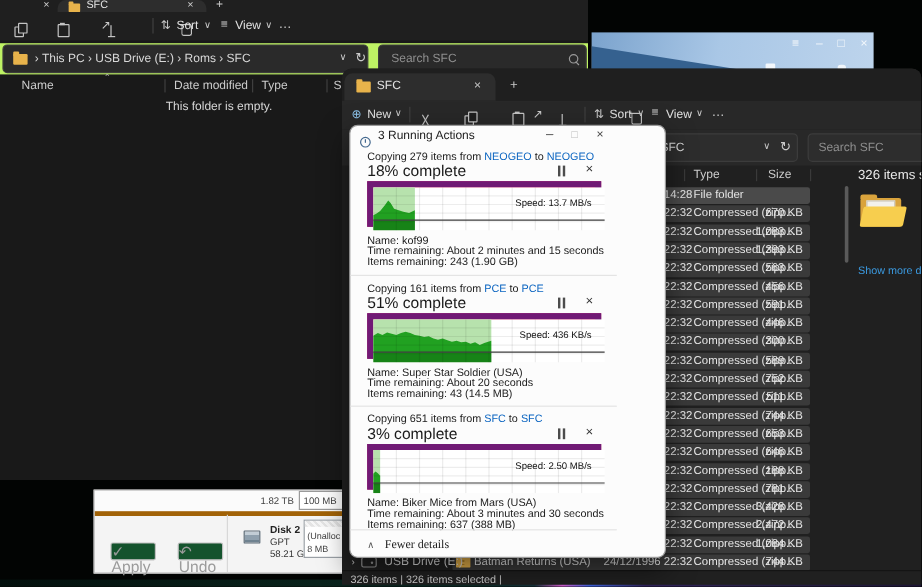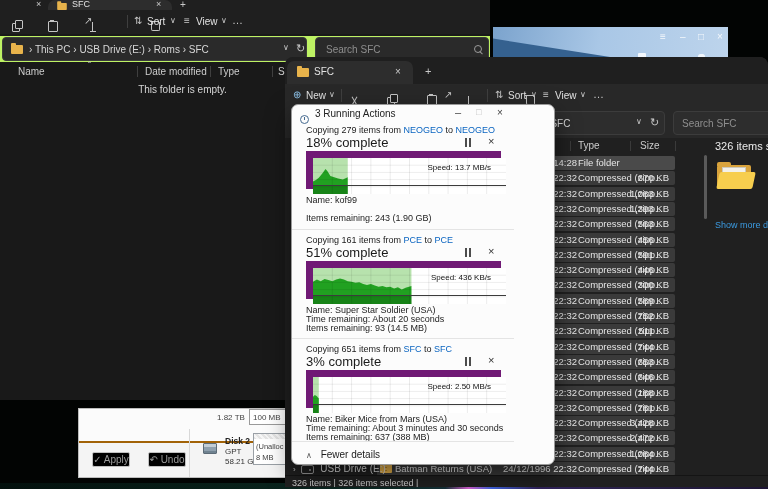--- a/index.html
+++ b/index.html
@@ -78,31 +78,31 @@
   .file-row .fr-type { position:absolute; left:201px; top:1px; }
   .file-row .fr-size { position:absolute; right:6px; top:1px; }
 
   
   #copy-dialog { left:291px; top:104px; width:264px; height:361px; background:#fcfcfc; border-radius:7px;
     box-shadow:0 10px 24px rgba(0,0,0,.5); color:#1b1b1b; border:1px solid #9a9a9a; }
   .transfer { position:absolute; left:0; width:222px; height:106px; }
   .t-copyline { position:absolute; left:14px; top:0; font-size:9px; }
   .t-link { color:#0a64c0; }
   .t-pct { position:absolute; left:14px; top:10px; font-size:13px; color:#1a1a1a; }
-  .t-chart { position:absolute; left:14px; top:26px; width:195px; height:38px; border:7px solid #701a75; background:#be185d; }
+  .t-chart { position:absolute; left:14px; top:26px; width:195px; height:38px; border:5px solid #701a75; background:#be185d; }
   .t-speed { position:absolute; right:3px; bottom:10px; font-size:8px; color:#111; background:transparent; }
   .t-pause { position:absolute; left:172px; top:13px; width:14px; height:11px; }
   .t-close { position:absolute; left:196px; top:10px; font-size:11px; color:#333; }
   .t-info { position:absolute; left:14px; font-size:9px; color:#1c1c1c; }
   .dlg-div { position:absolute; left:0; width:222px; height:1px; background:#e4e4e4; }
 
   
   #disk-tool { left:78px; top:408px; width:212px; height:70px; background:#f4f4f4; border:1px solid #bdbdbd; color:#333; }
-  .dt-btn { position:absolute; top:43px; width:38px; height:15px; background:#000000; border:1px solid #c0c0c0; border-radius:2px;
-    font-size:10px; color:#9b9b9b; text-align:center; line-height:13px; }
+  .dt-btn { position:absolute; top:43px; width:38px; height:15px; background:#14532d; border:1px solid #c0c0c0; border-radius:2px;
+    font-size:13px; color:#9b9b9b; line-height:13px; }
 
   
   #blue-win { left:493px; top:27px; width:235px; height:33px; background:linear-gradient(100deg,#7ba3cd 0%,#a9c7e6 45%,#bdd4ec 100%); overflow:hidden; }
   #blue-win .hill { position:absolute; left:0; top:0; width:100%; height:100%;
     clip-path:polygon(0 35%, 58% 100%, 0 100%); background:#35618f; }
   #blue-win .wc { position:absolute; top:4px; color:#f4f8fc; font-size:10px; }
 </style>
 </head>
 <body>
 
@@ -163,21 +163,21 @@
     <div class="hill"></div>
     <span class="wc" style="left:167px;">≡</span>
     <span class="wc" style="left:187px;">–</span>
     <span class="wc" style="left:205px;">□</span>
     <span class="wc" style="left:224px;">×</span>
     <div class="abs" style="left:145px; top:26px; width:8px; height:6px; background:rgba(255,255,255,.85); border-radius:1px;"></div>
     <div class="abs" style="left:205px; top:27px; width:7px; height:5px; background:rgba(255,255,255,.8); border-radius:3px;"></div>
   </div>
 
   <div id="disk-tool" class="abs">
-    <div class="abs" style="left:0; top:0; width:210px; height:34px; background:#fbfbfb; border-bottom:2px solid #a16207;">
+    <div class="abs" style="left:0; top:0; width:210px; height:21px; background:#fbfbfb; border-bottom:4px solid #a16207;">
       <span class="abs" style="left:138px; top:4px; font-size:8px; color:#444;">1.82 TB</span>
       <div class="abs" style="left:170px; top:0; width:40px; height:16px; border:1px solid #9a9a9a; background:#fff;">
         <span class="abs nowrap" style="left:3px; top:3px; font-size:8px; color:#444;">100 MB</span>
       </div>
     </div>
     <div class="dt-btn abs" style="left:13px;">
       <span>✓</span>
       <span>Apply</span>
     </div>
     <div class="dt-btn abs" style="left:69px;">
@@ -448,20 +448,21 @@
             <line x1="173.7" y1="0" x2="173.7" y2="36" stroke="rgba(0,0,0,0.08)" stroke-width="1"></line>
             <line x1="0" y1="7.2" x2="193" y2="7.2" stroke="rgba(0,0,0,0.07)" stroke-width="1"></line>
             <line x1="0" y1="14.4" x2="193" y2="14.4" stroke="rgba(0,0,0,0.07)" stroke-width="1"></line>
             <line x1="0" y1="21.6" x2="193" y2="21.6" stroke="rgba(0,0,0,0.07)" stroke-width="1"></line>
             <line x1="0" y1="28.8" x2="193" y2="28.8" stroke="rgba(0,0,0,0.07)" stroke-width="1"></line>
             <line x1="0" y1="27.5" x2="193" y2="27.5" stroke="#3c3c3c" stroke-width="1"></line>
           </svg>
         <span class="t-speed nowrap">Speed: 13.7 MB/s</span>
       </div>
       <span class="t-info nowrap" style="top:70px;">Name: kof99</span>
+      <span class="t-info nowrap" style="top:79px;">Time remaining: About 2 minutes and 15 seconds</span>
       <span class="t-info nowrap" style="top:88px;">Items remaining: 243 (1.90 GB)</span>
     </div>
     <div class="dlg-div" style="top:124px;"></div>
 
     <div class="transfer" style="top:130px;">
       <span class="t-copyline nowrap">
         <span>Copying 161 items from </span><span class="t-link">PCE</span><span> to </span><span class="t-link">PCE</span>
       </span>
       <span class="t-pct">51% complete</span>
       <span class="ic ic-pause t-pause"></span>
@@ -484,21 +485,21 @@
             <line x1="0" y1="7.2" x2="193" y2="7.2" stroke="rgba(0,0,0,0.07)" stroke-width="1"></line>
             <line x1="0" y1="14.4" x2="193" y2="14.4" stroke="rgba(0,0,0,0.07)" stroke-width="1"></line>
             <line x1="0" y1="21.6" x2="193" y2="21.6" stroke="rgba(0,0,0,0.07)" stroke-width="1"></line>
             <line x1="0" y1="28.8" x2="193" y2="28.8" stroke="rgba(0,0,0,0.07)" stroke-width="1"></line>
             <line x1="0" y1="27.5" x2="193" y2="27.5" stroke="#3c3c3c" stroke-width="1"></line>
           </svg>
         <span class="t-speed nowrap">Speed: 436 KB/s</span>
       </div>
       <span class="t-info nowrap" style="top:70px;">Name: Super Star Soldier (USA)</span>
       <span class="t-info nowrap" style="top:79px;">Time remaining: About 20 seconds</span>
-      <span class="t-info nowrap" style="top:88px;">Items remaining: 93 (14.5 MB)</span>
+      <span class="t-info nowrap" style="top:88px;">Items remaining: 43 (14.5 MB)</span>
     </div>
     <div class="dlg-div" style="top:233px;"></div>
 
     <div class="transfer" style="top:239px;">
       <span class="t-copyline nowrap">
         <span>Copying 651 items from </span><span class="t-link">SFC</span><span> to </span><span class="t-link">SFC</span>
       </span>
       <span class="t-pct">3% complete</span>
       <span class="ic ic-pause t-pause"></span>
       <span class="t-close">×</span>
@@ -526,16 +527,16 @@
         <span class="t-speed nowrap">Speed: 2.50 MB/s</span>
       </div>
       <span class="t-info nowrap" style="top:70px;">Name: Biker Mice from Mars (USA)</span>
       <span class="t-info nowrap" style="top:79px;">Time remaining: About 3 minutes and 30 seconds</span>
       <span class="t-info nowrap" style="top:88px;">Items remaining: 637 (388 MB)</span>
     </div>
     <div class="dlg-div" style="top:336px;"></div>
 
     <div class="abs" style="left:14px; top:344px; font-size:10px; color:#1b1b1b;">
       <span class="glyph" style="color:#555; font-size:8px;">∧</span>
-      <span style="margin-left:6px;">Fewer details</span>
+      <span style="margin-left:6px;font-family:Liberation Serif, serif;">Fewer details</span>
     </div>
   </div>
 </div>
 
 </body></html>

